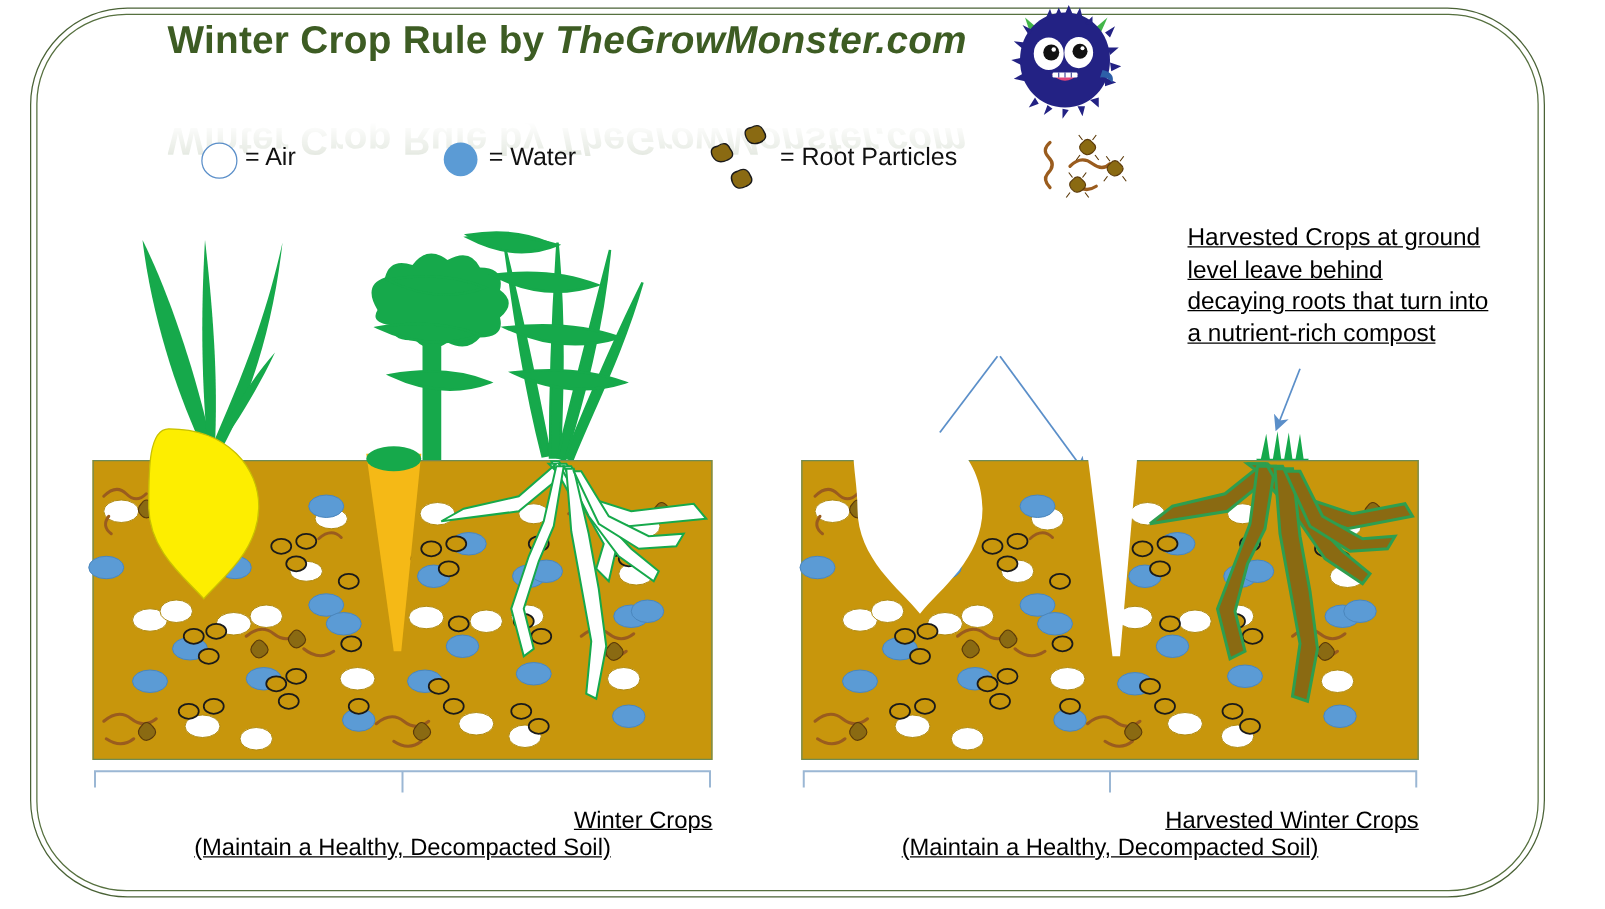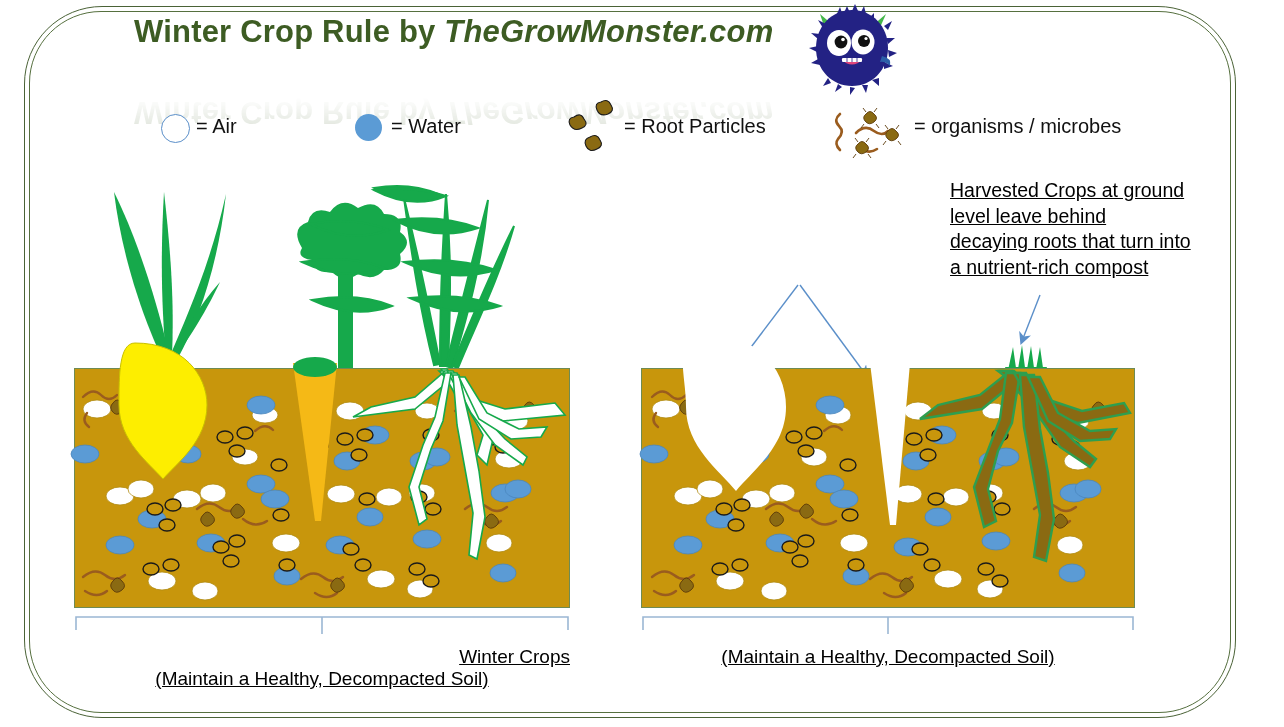--- a/index.html
+++ b/index.html
@@ -115,21 +115,20 @@
         <path d="M36 10 q4 -5 8 0 q5 4 0 8 q-5 4 -9 -1 q-3 -4 1 -7z"></path>
         <path d="M58 27 q4 -5 8 0 q5 4 0 8 q-5 4 -9 -1 q-3 -4 1 -7z"></path>
         <path d="M28 40 q4 -5 8 0 q5 4 0 8 q-5 4 -9 -1 q-3 -4 1 -7z"></path>
       </g>
       <g stroke="#5b3a0a" stroke-width="0.9">
         <path d="M36 8 l-3 -4 M44 8 l3 -4 M34 20 l-3 4 M46 20 l3 4"></path>
         <path d="M58 25 l-3 -4 M66 25 l3 -4 M56 37 l-3 4 M68 37 l3 4"></path>
         <path d="M28 38 l-3 -4 M36 38 l3 -4 M26 50 l-3 4 M38 50 l3 4"></path>
       </g>
     </svg>
-    <div class="lbl" style="left:870px;top:115px;">= organisms / microbes</div>
   </div>
 
   <svg class="abs" style="left:74px;top:170px;" width="500" height="210">
     <g fill="#16a94b">
       <path d="M88 188 C70 150 48 88 40 22 C62 66 82 128 94 180 Z"></path>
       <path d="M92 188 C88 142 86 90 90 22 C98 92 100 140 98 186 Z"></path>
       <path d="M96 186 C112 148 136 96 152 24 C144 96 124 152 104 188 Z"></path>
       <path d="M94 190 C108 166 126 134 146 112 C130 146 110 176 98 192 Z"></path>
     </g>
     <g fill="#16a94b">
@@ -411,16 +410,17 @@
         <path d="M78 -20 C130 -20 156 16 156 52 C156 92 122 116 106 136 C90 116 56 92 56 52 C56 16 40 -20 78 -20 Z" transform="translate(-12,-14)"></path>
         <path d="M228 -6 L268 -6 L254 156 L248 156 Z"></path>
       </g>
     </svg>
   </div>
 
   <svg class="abs" style="left:641px;top:612px;" width="494" height="26">
     <path d="M2 18 L2 5 L492 5 L492 18 M247 5 L247 22" fill="none" stroke="#9bb7d4" stroke-width="1.6"></path>
   </svg>
   <div class="cap" style="left:641px;top:646px;width:494px;">
+    <span class="l1"><u>Harvested Winter Crops</u></span>
     <span class="l2"><u>(Maintain a Healthy, Decompacted Soil)</u></span>
   </div>
 
 </div>
 
 </body></html>

